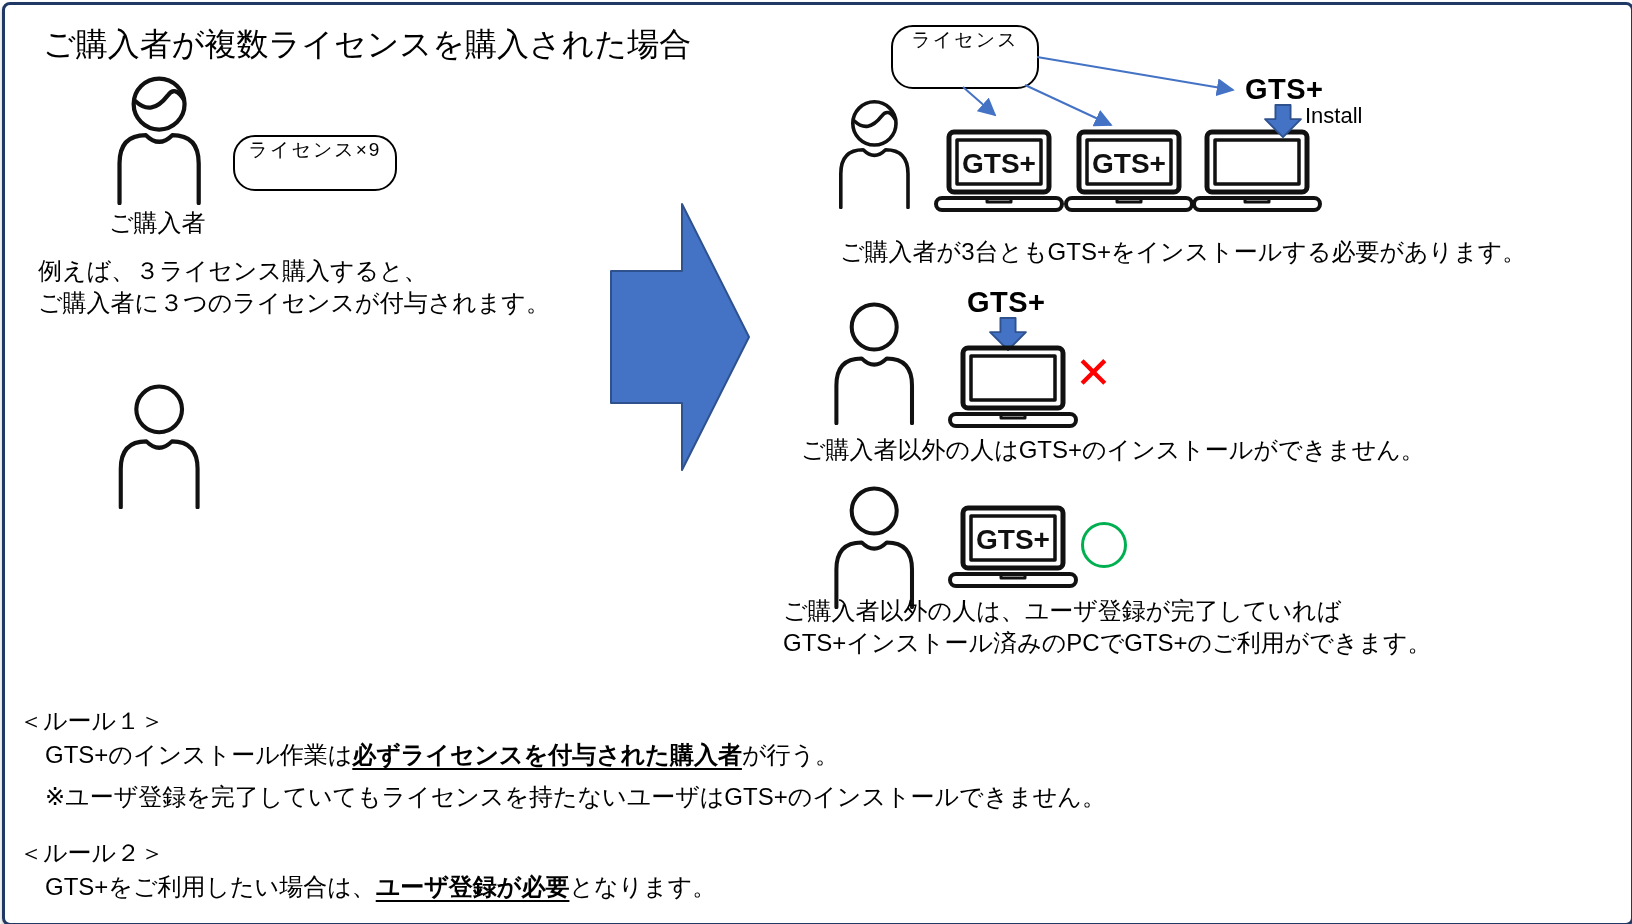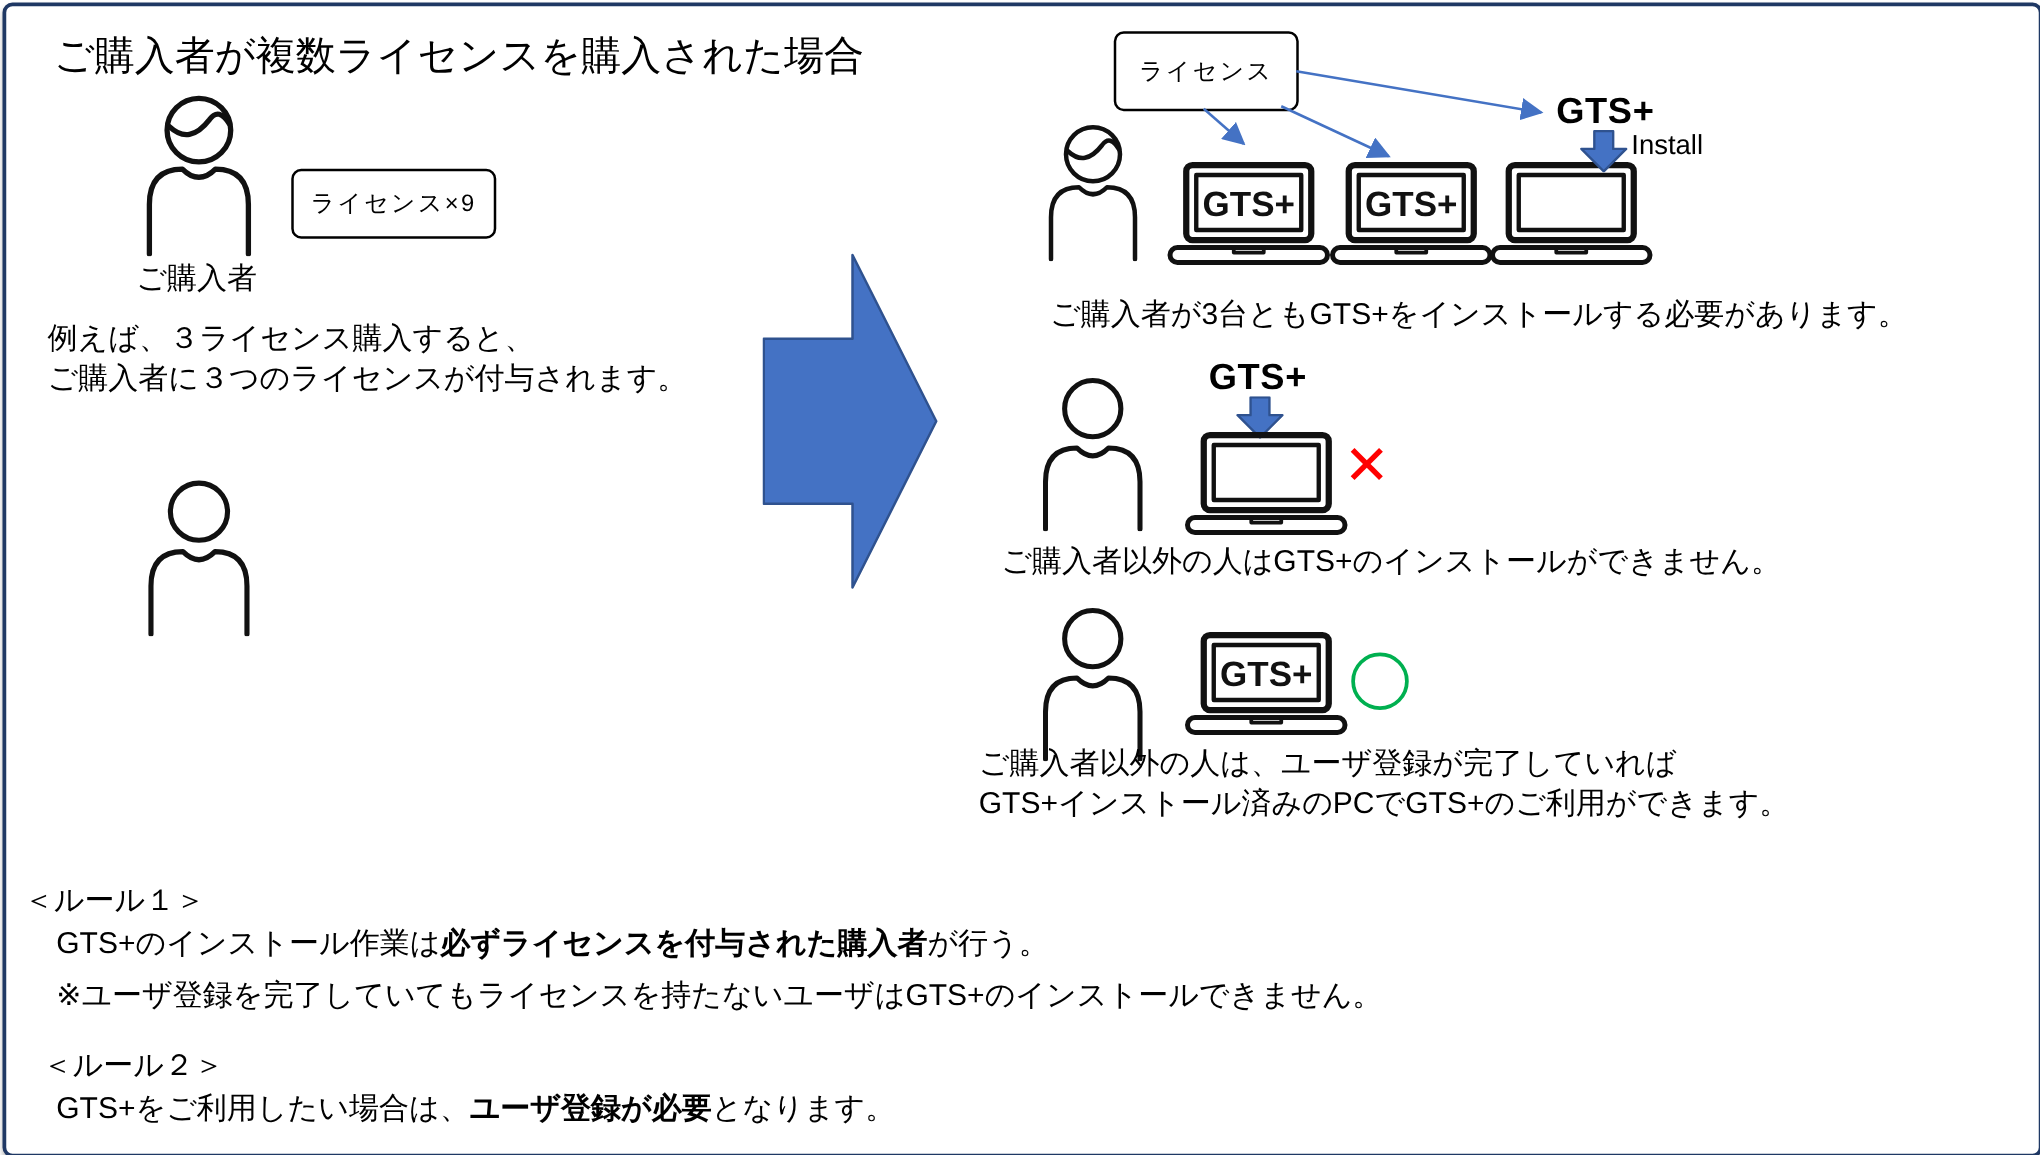--- a/index.html
+++ b/index.html
@@ -8,35 +8,35 @@
     background:#fff;border:3px solid #1f3864;border-radius:8px;
     font-family:"Liberation Sans","DejaVu Sans",sans-serif;
     color:#000;overflow:hidden;box-shadow:0 3px 4px rgba(0,0,0,.25);
   }
   .abs{position:absolute;white-space:nowrap;}
   .t24{font-size:24px;line-height:32px;}
   .t25{font-size:32px;}
   .t22{font-size:22px;}
   .gts-label{font-size:29px;font-weight:600;letter-spacing:.5px;}
   .badge{
-    border:2.5px solid #000;border-radius:8px;display:flex;
-    align-items:center;justify-content:center;font-size:19px;letter-spacing:2px;
+    border:2.5px solid #000;border-radius:22px;display:flex;
+    justify-content:center;font-size:19px;letter-spacing:2px;
   }
   .person-svg path,.person-svg circle{fill:none;stroke:#111;stroke-width:4.5;stroke-linecap:round;stroke-linejoin:round;}
   .laptop-svg rect,.laptop-svg path{fill:none;stroke:#111;stroke-linejoin:round;}
   .laptop-svg .outer{stroke-width:5;}
   .laptop-svg .inner{stroke-width:3.5;}
   .laptop-svg .base{stroke-width:4;}
   .laptop-svg .notch{stroke-width:3;}
   .laptop-svg text{font-family:"Liberation Sans","DejaVu Sans",sans-serif;font-weight:600;fill:#111;}
   .blk{stroke:#2f528f;stroke-width:2;stroke-linejoin:round;}
   .thinline{stroke:#4472c4;stroke-width:2;fill:none;}
   .cross{color:#ff0000;font-size:44px;line-height:44px;font-weight:400;}
   .ok-circle{width:40px;height:40px;border:3.5px solid #00b050;border-radius:50%;}
-  .bu{font-weight:bold;text-underline-offset:5px;margin-top:16px;}
+  .bu{font-weight:bold;text-decoration:underline;text-underline-offset:5px;margin-top:16px;}
 </style>
 </head>
 <body>
 
 <div id="canvas">
 
   <div class="abs t25" style="left:38px;top:18px;">ご購入者が複数ライセンスを購入された場合</div>
 
   <svg class="abs person-svg" style="left:106px;top:68px;" width="100" height="132" viewBox="0 0 100 140">
     <circle cx="48" cy="33" r="27"></circle>
@@ -162,19 +162,19 @@
   </div>
 
   <div class="abs t24" style="left:14px;top:700px;">＜ルール１＞</div>
 
   <div class="abs t24" style="left:40px;top:734px;">
     <span>GTS+のインストール作業は</span><span class="bu">必ずライセンスを付与された購入者</span><span>が行う。</span>
   </div>
 
   <div class="abs t24" style="left:40px;top:766px;margin-top:10px;">※ユーザ登録を完了していてもライセンスを持たないユーザはGTS+のインストールできません。</div>
 
-  <div class="abs t24" style="left:29px;top:832px;">＜ルール２＞</div>
+  <div class="abs t24" style="left:14px;top:832px;">＜ルール２＞</div>
 
   <div class="abs t24" style="left:40px;top:866px;">
     <span>GTS+をご利用したい場合は、</span><span class="bu">ユーザ登録が必要</span><span>となります。</span>
   </div>
 
 </div>
 
 </body></html>

